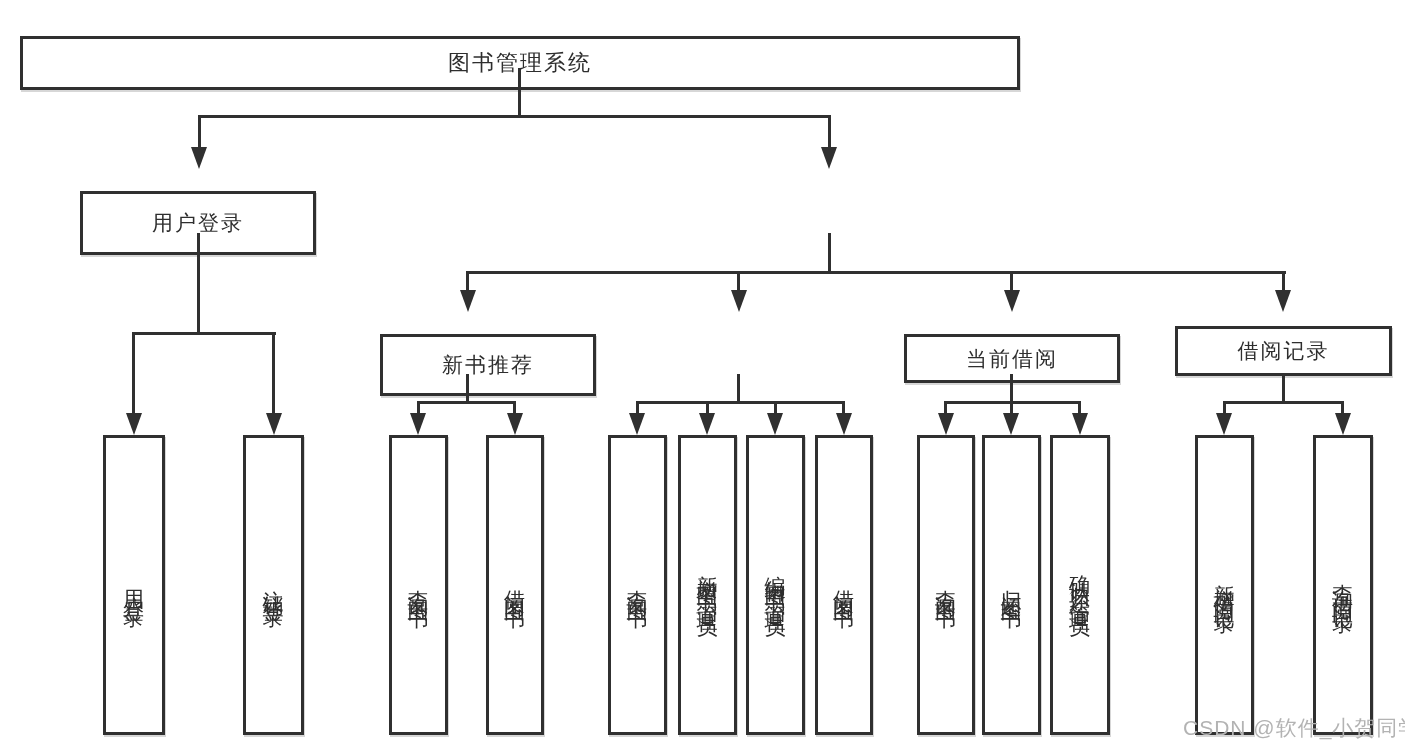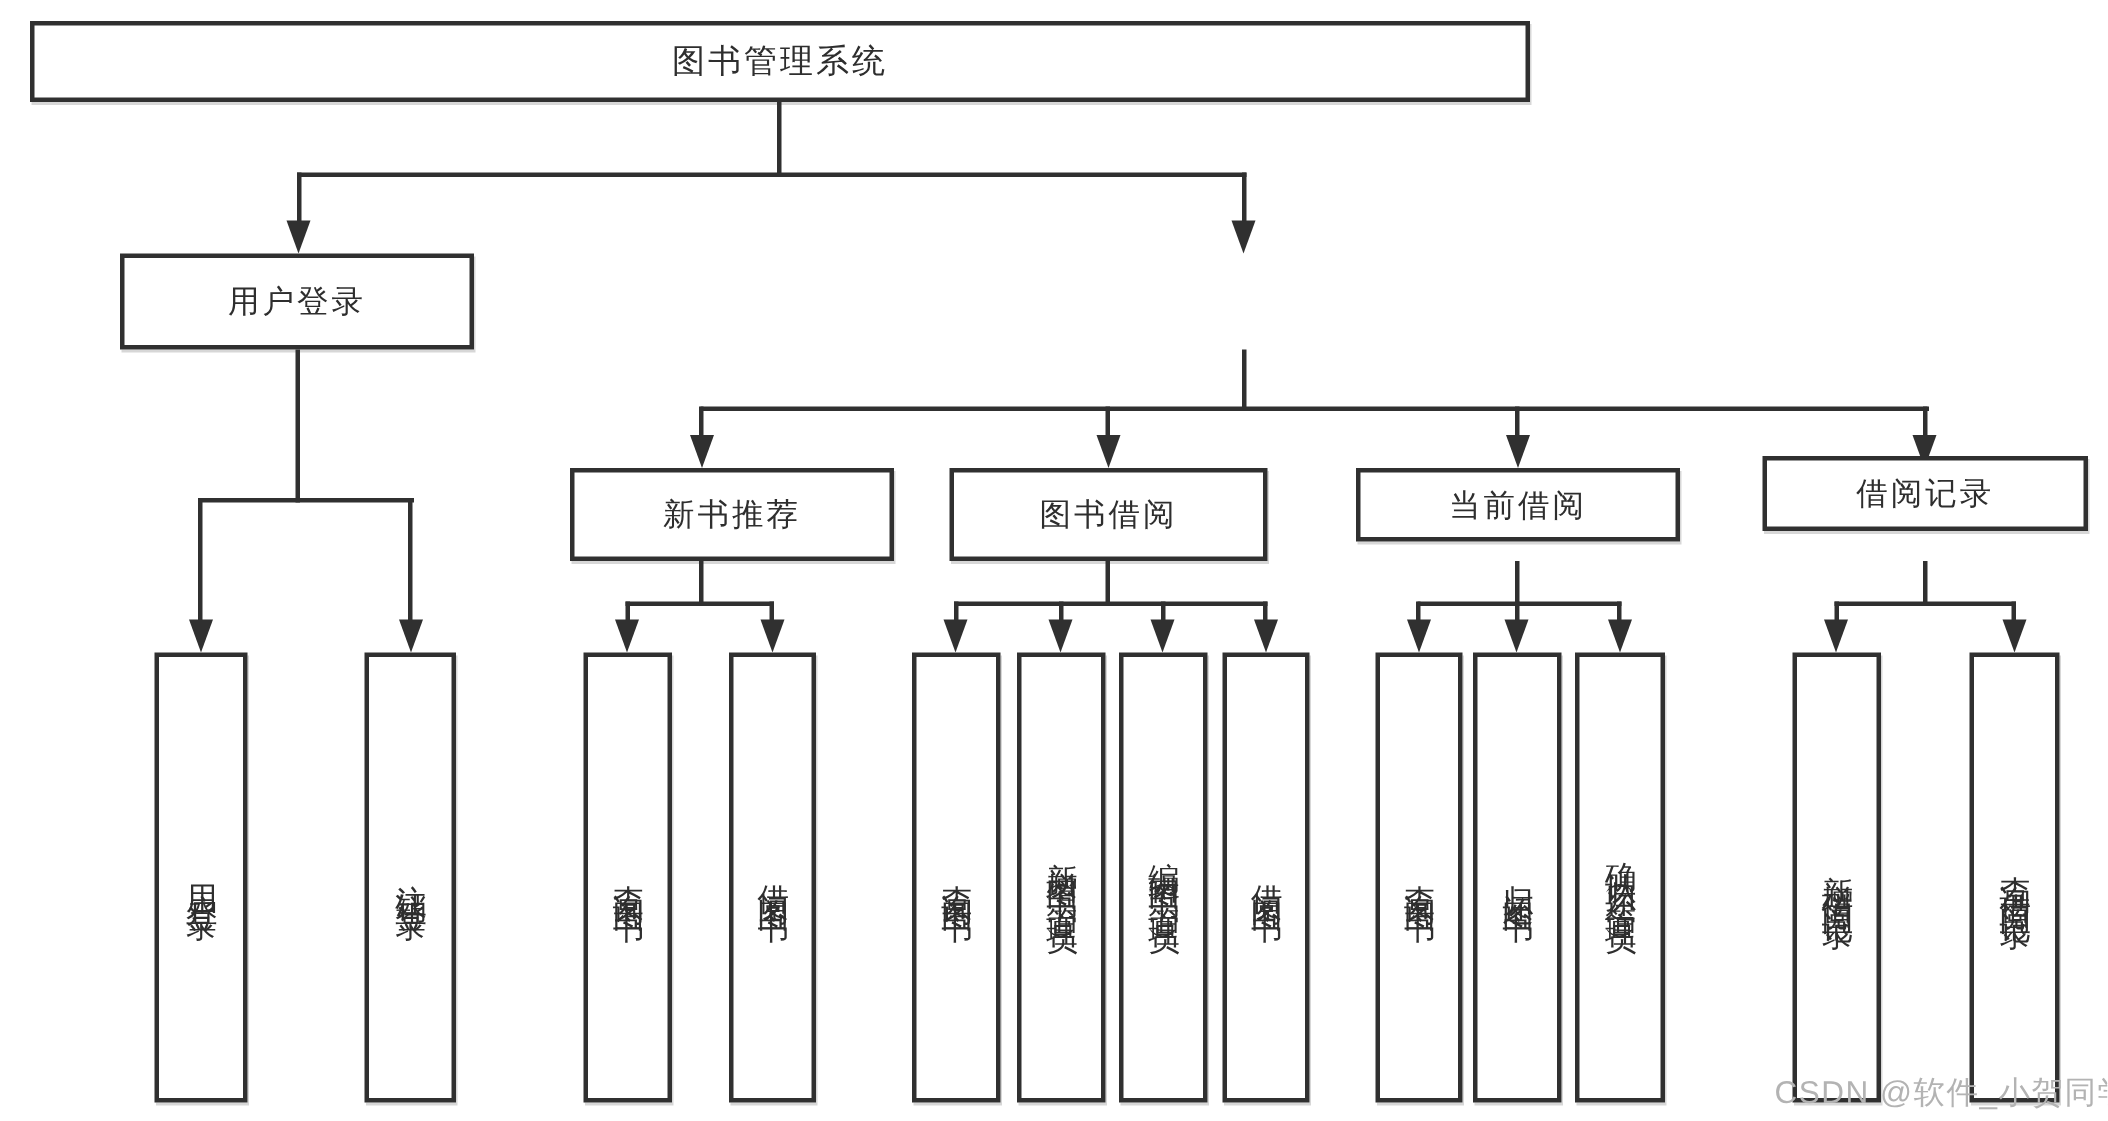--- a/index.html
+++ b/index.html
@@ -12,20 +12,21 @@
   html,body{margin:0;padding:0;background:var(--bg);}
   .stage{
     position:relative;width:1405px;height:747px;background:var(--bg);
     font-family:"Liberation Sans",sans-serif;color:var(--text);overflow:hidden;
   }
   .hbox{
     position:absolute;background:var(--boxbg);border:3px solid var(--line);
     box-sizing:border-box;display:flex;align-items:center;justify-content:center;
     font-size:21px;letter-spacing:2px;box-shadow:1px 2px 0 rgba(140,140,140,.35);
     white-space:nowrap;
+    margin-top:22px;
   }
   .hbox.root{font-size:22px;}
   .vbox{
     position:absolute;background:var(--boxbg);border:3px solid var(--line);
     box-sizing:border-box;display:flex;align-items:center;justify-content:center;
     box-shadow:1px 2px 0 rgba(140,140,140,.35);
   }
   .vbox span{
     writing-mode:vertical-rl;text-orientation:mixed;
     font-size:21px;line-height:1;letter-spacing:6px;
@@ -75,23 +76,20 @@
   <div class="arrowhead" style="left:460px;top:290px"></div>
   <div class="vline" style="left:737px;top:271px;height:21px"></div>
   <div class="arrowhead" style="left:731px;top:290px"></div>
   <div class="vline" style="left:1010px;top:271px;height:21px"></div>
   <div class="arrowhead" style="left:1004px;top:290px"></div>
   <div class="vline" style="left:1282px;top:271px;height:21px"></div>
   <div class="arrowhead" style="left:1275px;top:290px"></div>
 
   <div class="hbox" style="left:380px;top:312px;width:216px;height:62px">
     <span>新书推荐</span>
-  </div>
-  <div class="hbox" style="left:633px;top:312px;width:212px;height:62px">
-    <span>图书借阅</span>
   </div>
   <div class="hbox" style="left:904px;top:312px;width:216px;height:49px">
     <span>当前借阅</span>
   </div>
   <div class="hbox" style="left:1175px;top:304px;width:217px;height:50px">
     <span>借阅记录</span>
   </div>
 
   <div class="vline" style="left:466px;top:374px;height:30px"></div>
   <div class="hline" style="left:417px;top:401px;width:99px"></div>

